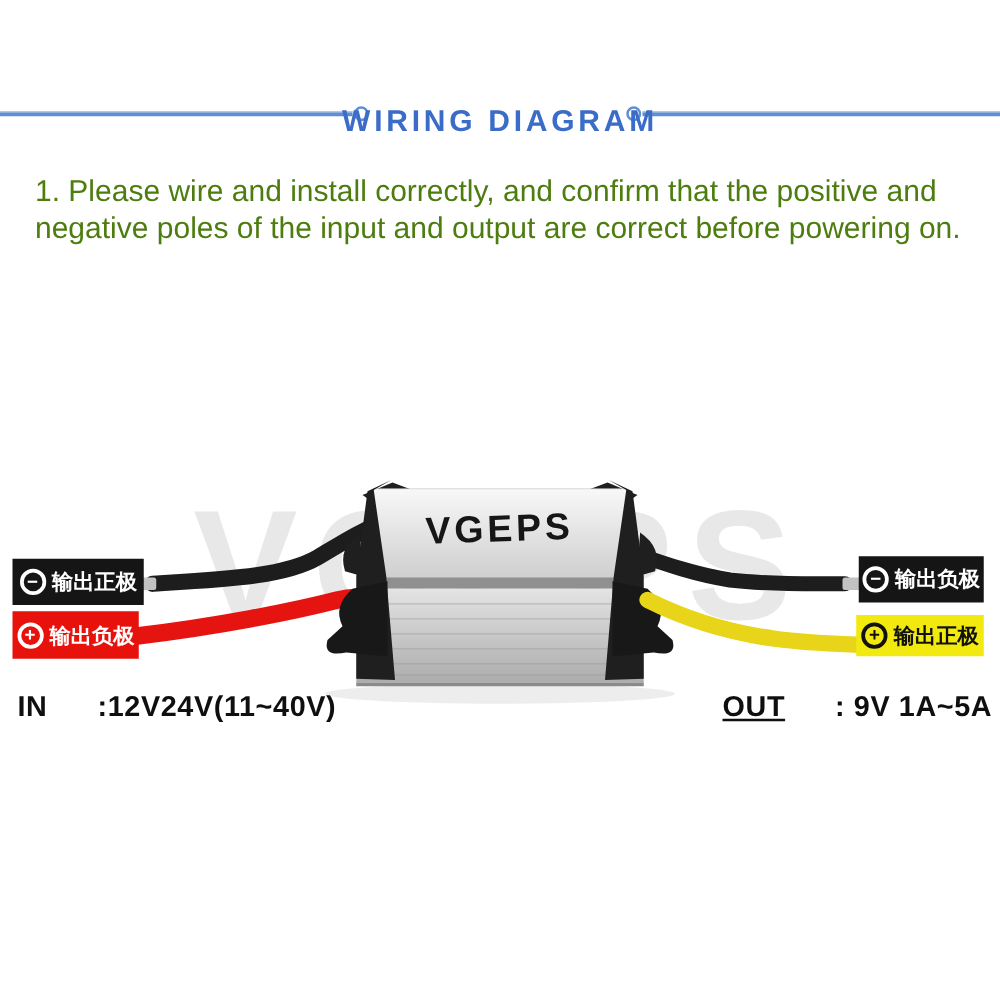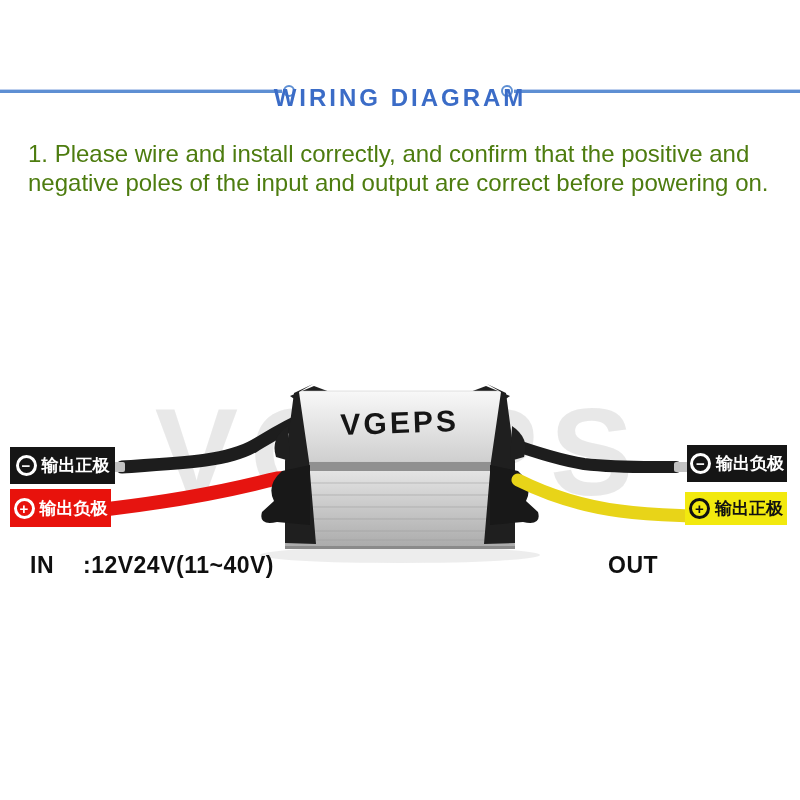--- a/index.html
+++ b/index.html
@@ -30,24 +30,24 @@
     font-weight:700;font-size:17px;box-sizing:border-box;}
   .plabel .ring{width:21px;height:21px;border-radius:50%;border:3px solid #fff;box-sizing:border-box;
     display:flex;align-items:center;justify-content:center;font-size:15px;font-weight:700;line-height:1;flex:0 0 auto;}
   .plabel.in-neg{left:10px;top:447px;width:105px;height:37px;background:#151515;color:#fff;}
   .plabel.in-pos{left:10px;top:489px;width:101px;height:38px;background:#e8120c;color:#fff;}
   .plabel.out-neg{left:687px;top:445px;width:100px;height:37px;background:#151515;color:#fff;}
   .plabel.out-pos{left:685px;top:492px;width:102px;height:33px;background:#f2e90e;color:#111;}
   .plabel.out-pos .ring{border-color:#111;color:#111;}
 
   
-  .spec{position:absolute;top:552px;font-size:23px;font-weight:700;color:#0f0f0f;letter-spacing:0.5px;margin-left:16px;}
+  .spec{position:absolute;top:552px;font-size:23px;font-weight:700;color:#0f0f0f;letter-spacing:0.5px;}
   .spec.in-label{left:14px;}
-  .spec.in-value{left:67px;}
-  .spec.out-label{left:592px;}
+  .spec.in-value{left:78px;}
+  .spec.out-label{left:578px;text-decoration:underline;}
   .spec.out-value{left:668px;}
 </style>
 </head>
 <body>
 
 <div class="page">
 
   <div class="divider left"></div>
   <div class="divider right"></div>
   <div class="dot l"></div>
@@ -132,14 +132,15 @@
   <div class="plabel out-pos">
     <span class="ring">
         <span>+</span>
       </span>
     <span>输出正极</span>
   </div>
 
   <span class="spec in-label">IN</span>
   <span class="spec in-value">:12V24V(11~40V)</span>
   <span class="spec out-label">OUT</span>
+  <span class="spec out-value">: 9V 1A~5A</span>
 
 </div>
 
 </body></html>

